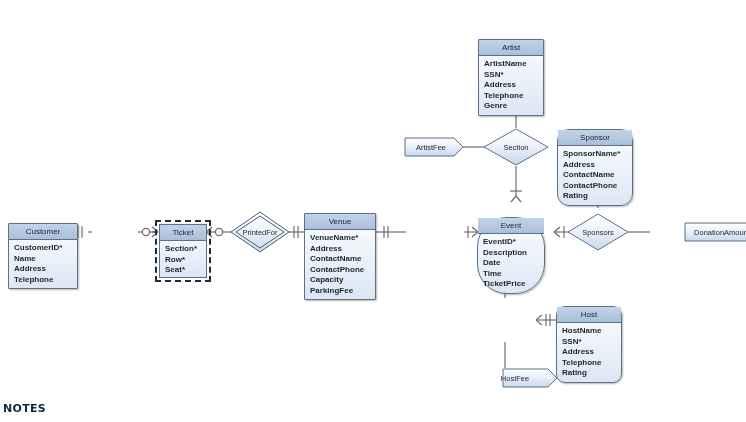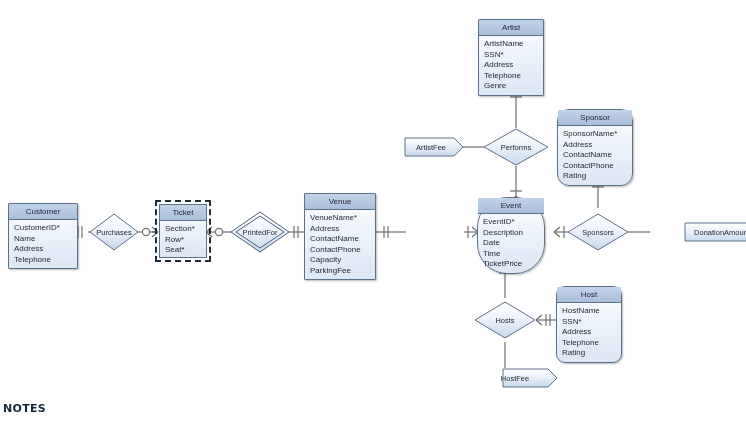--- a/index.html
+++ b/index.html
@@ -8,31 +8,31 @@
 
   #canvas{position:absolute;left:0;top:0;width:746px;height:422px;}
 
   svg#wires{position:absolute;left:0;top:0;width:746px;height:422px;pointer-events:none;}
 
   
   .entity{position:absolute;box-sizing:border-box;
           border:1px solid #5b7089;
           background:linear-gradient(180deg,#ffffff 0%,#f2f6fb 30%,#dce7f4 100%);
           box-shadow:1px 1px 2px rgba(0,0,0,0.28);
-          border-radius:1px;}
+          border-radius:1px;margin-top:20px;}
   .entity.weak{border:2px dashed #1f2b38;box-shadow:none;background:transparent;padding:2px;}
   .entity.weak .inner{position:absolute;left:2px;top:2px;right:2px;bottom:2px;
           border:1px solid #5b7089;
           background:linear-gradient(180deg,#ffffff 0%,#f2f6fb 30%,#dce7f4 100%);}
   .ehead{position:relative;height:15px;line-height:15px;text-align:center;
          font-size:8px;color:#1b2530;
          background:linear-gradient(180deg,#c2d3e8 0%,#a9bfd9 100%);
          border-bottom:1px solid #5b7089;}
   .ebody{position:relative;padding:3px 4px 3px 5px;font-size:8px;color:#1b2530;line-height:10.5px;}
-  .ebody div{white-space:nowrap;}
+  .ebody div{white-space:nowrap;font-weight:bold;}
 
   
   .rel{position:absolute;}
   .rel .lbl{position:absolute;left:0;top:0;width:100%;height:100%;
             display:flex;align-items:center;justify-content:center;
             font-size:7.5px;color:#1b2530;white-space:nowrap;}
 
   
   .attr{position:absolute;}
   .attr .lbl{position:absolute;left:0;top:0;width:100%;height:100%;
@@ -185,33 +185,20 @@
     <div class="ehead">Host</div>
     <div class="ebody">
       <div>HostName</div>
       <div>SSN*</div>
       <div>Address</div>
       <div>Telephone</div>
       <div>Rating</div>
     </div>
   </div>
 
-  <div class="rel" style="left:88px;top:212px;width:52px;height:40px;">
-    <svg width="52" height="40" viewBox="0 0 52 40">
-      <defs>
-          <linearGradient id="gd1" x1="0" y1="0" x2="0" y2="1">
-        <stop offset="0%" stop-color="#ffffff"></stop>
-            <stop offset="45%" stop-color="#eef3fa"></stop>
-            <stop offset="100%" stop-color="#c7d8ec"></stop>
-      </linearGradient>
-        </defs>
-      <polygon points="26,2 50,20 26,38 2,20" fill="url(#gd1)" stroke="#5b7089" stroke-width="1"></polygon>
-    </svg>
-    <span class="lbl">Purchases</span>
-  </div>
 
   <div class="rel" style="left:230px;top:211px;width:60px;height:42px;">
     <svg width="60" height="42" viewBox="0 0 60 42">
       <defs>
           <linearGradient id="gd2" x1="0" y1="0" x2="0" y2="1">
         <stop offset="0%" stop-color="#ffffff"></stop>
             <stop offset="45%" stop-color="#eef3fa"></stop>
             <stop offset="100%" stop-color="#c7d8ec"></stop>
       </linearGradient>
         </defs>
@@ -226,50 +213,37 @@
     <svg width="68" height="40" viewBox="0 0 68 40">
       <defs>
           <linearGradient id="gd4" x1="0" y1="0" x2="0" y2="1">
         <stop offset="0%" stop-color="#ffffff"></stop>
             <stop offset="45%" stop-color="#eef3fa"></stop>
             <stop offset="100%" stop-color="#c7d8ec"></stop>
       </linearGradient>
         </defs>
       <polygon points="34,2 66,20 34,38 2,20" fill="url(#gd4)" stroke="#5b7089" stroke-width="1"></polygon>
     </svg>
-    <span class="lbl">Performs</span>
+    <span class="lbl">Section</span>
   </div>
 
   <div class="rel" style="left:566px;top:212px;width:64px;height:40px;text-decoration:underline;">
     <svg width="64" height="40" viewBox="0 0 64 40">
       <defs>
           <linearGradient id="gd5" x1="0" y1="0" x2="0" y2="1">
         <stop offset="0%" stop-color="#ffffff"></stop>
             <stop offset="45%" stop-color="#eef3fa"></stop>
             <stop offset="100%" stop-color="#c7d8ec"></stop>
       </linearGradient>
         </defs>
       <polygon points="32,2 62,20 32,38 2,20" fill="url(#gd5)" stroke="#5b7089" stroke-width="1"></polygon>
     </svg>
     <span class="lbl">Sponsors</span>
   </div>
 
-  <div class="rel" style="left:473px;top:300px;width:64px;height:40px;">
-    <svg width="64" height="40" viewBox="0 0 64 40">
-      <defs>
-          <linearGradient id="gd6" x1="0" y1="0" x2="0" y2="1">
-        <stop offset="0%" stop-color="#ffffff"></stop>
-            <stop offset="45%" stop-color="#eef3fa"></stop>
-            <stop offset="100%" stop-color="#c7d8ec"></stop>
-      </linearGradient>
-        </defs>
-      <polygon points="32,2 62,20 32,38 2,20" fill="url(#gd6)" stroke="#5b7089" stroke-width="1"></polygon>
-    </svg>
-    <span class="lbl">Hosts</span>
-  </div>
 
   <div class="attr" style="left:404px;top:137px;width:60px;height:20px;">
     <svg width="60" height="20" viewBox="0 0 60 20">
       <defs>
           <linearGradient id="ga1" x1="0" y1="0" x2="0" y2="1">
         <stop offset="0%" stop-color="#ffffff"></stop>
             <stop offset="40%" stop-color="#eef3fa"></stop>
             <stop offset="100%" stop-color="#c7d8ec"></stop>
       </linearGradient>
         </defs>

